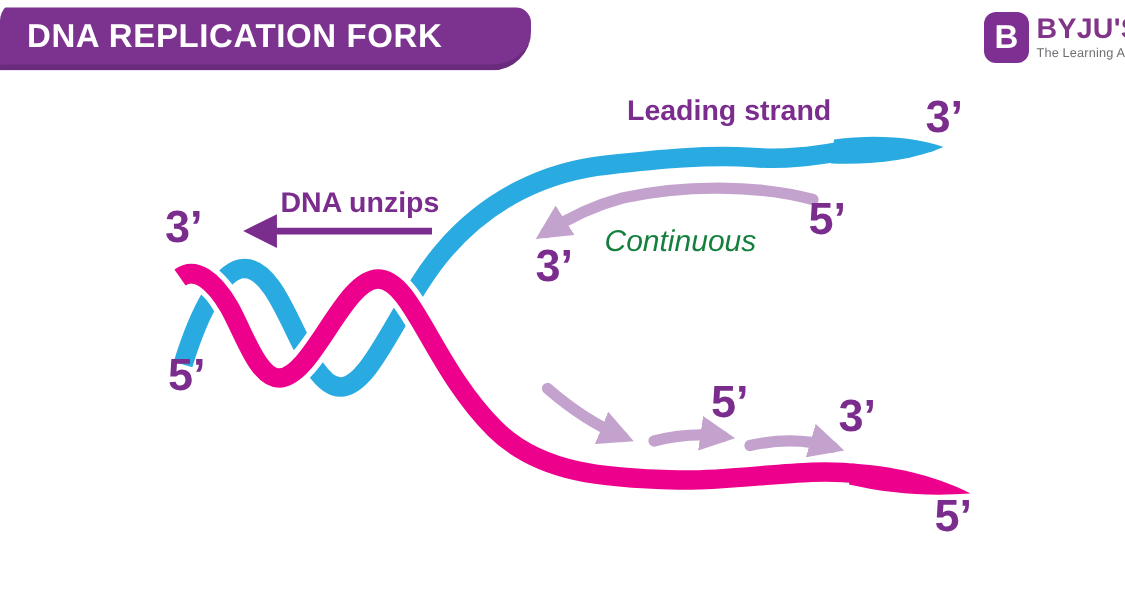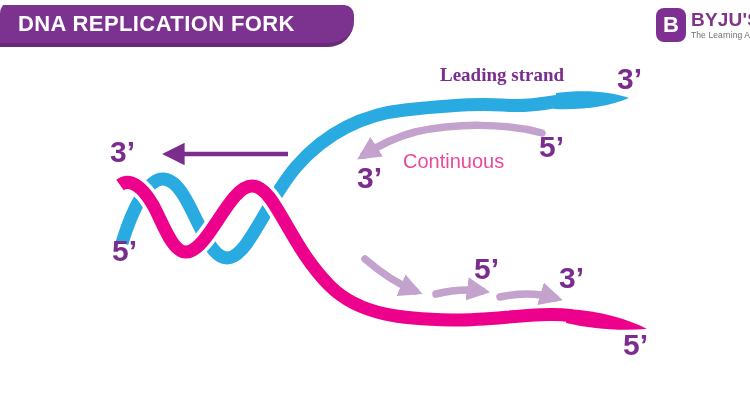--- a/index.html
+++ b/index.html
@@ -42,23 +42,23 @@
     letter-spacing:0.2px;line-height:20px;
   }
   .logo-tagline{
     color:#6E6F72;font-size:8.5px;line-height:10px;letter-spacing:0.1px;
   }
   
   .diagram-svg{position:absolute;left:0;top:0;}
   
   .lbl{position:absolute;white-space:nowrap;line-height:1;}
   .strand-label{color:#7B2D8E;font-size:19px;font-weight:bold;}
-  .flow-label{color:#ec4899;font-size:20px;}
+  .flow-label{color:#15803d;font-size:20px;font-style:italic;}
   .prime{color:#7B2D8E;font-size:30px;font-weight:bold;}
-  .leading-pos{left:440px;top:65px;font-family:Liberation Serif, serif;}
+  .leading-pos{left:418px;top:65px;}
   .lagging-pos{left:436px;top:331px;}
   .unzips-pos{left:187px;top:126px;}
   .continuous-pos{left:403px;top:151px;}
   .discontinuous-pos{left:383px;top:239px;}
   .p0{left:110px;top:137px;}
   .p1{left:112px;top:236px;}
   .p2{left:617px;top:64px;}
   .p3{left:539px;top:132px;}
   .p4{left:357px;top:163px;}
   .p5{left:474px;top:254px;}
@@ -103,20 +103,21 @@
     <path d="M288,154 L170,154" fill="none" stroke="#7B2D8E" stroke-width="4.5" marker-end="url(#arrowPurple)"></path>
 
     <path d="M542,133 C505,123 455,123 415,132 C396,137 378,146 364,155" fill="none" stroke="#C3A2CE" stroke-width="7.5" stroke-linecap="round" marker-end="url(#arrowLav)"></path>
 
     <path d="M365,259 C380,272 398,284 415,291" fill="none" stroke="#C3A2CE" stroke-width="7.5" stroke-linecap="round" marker-end="url(#arrowLav)"></path>
     <path d="M436,294 C452,290 468,289 482,291" fill="none" stroke="#C3A2CE" stroke-width="7.5" stroke-linecap="round" marker-end="url(#arrowLav)"></path>
     <path d="M500,297 C518,293 538,293 555,298" fill="none" stroke="#C3A2CE" stroke-width="7.5" stroke-linecap="round" marker-end="url(#arrowLav)"></path>
   </svg>
 
   <div class="lbl strand-label leading-pos">Leading strand</div>
+  <div class="lbl strand-label unzips-pos">DNA unzips</div>
   <div class="lbl flow-label continuous-pos">Continuous</div>
 
   <div class="lbl prime p0">3’</div>
   <div class="lbl prime p1">5’</div>
   <div class="lbl prime p2">3’</div>
   <div class="lbl prime p3">5’</div>
   <div class="lbl prime p4">3’</div>
   <div class="lbl prime p5">5’</div>
   <div class="lbl prime p6">3’</div>
   <div class="lbl prime p7">5’</div>

